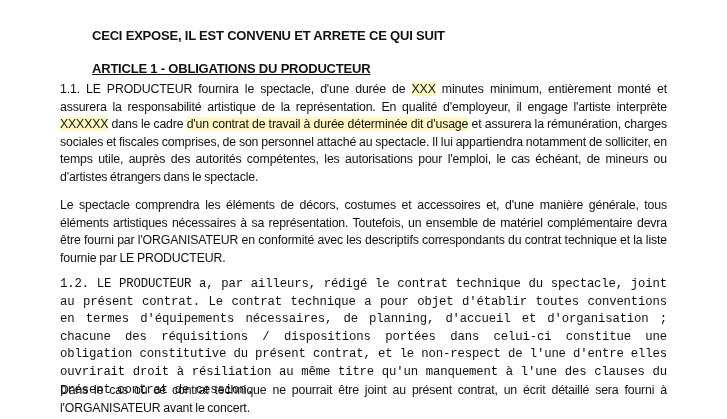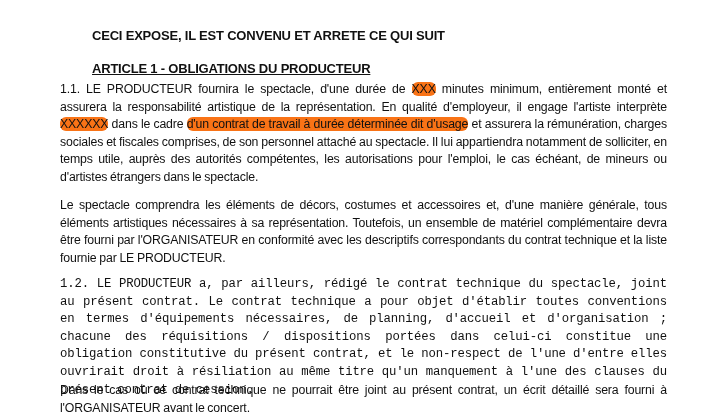--- a/index.html
+++ b/index.html
@@ -18,21 +18,21 @@
   .para {
     position: absolute; left: 0; width: 607px;
     font-size: 12.3px; line-height: 17.6px;
     text-align: justify; letter-spacing: -0.15px;
     word-spacing: -0.5px;
   }
   .p1 { top: 81px; }
   .p2 { top: 197px; }
   .p3 { top: 276px; font-family: Liberation Mono, monospace; }
   .p4 { top: 382px; }
-  .hl { background: #f97316; border-radius: 6px; }
+  .hl { background: #fef9c3; }
 </style>
 </head>
 <body>
 
 <div class="page">
   <div class="heading h1">CECI EXPOSE, IL EST CONVENU ET ARRETE CE QUI SUIT</div>
   <div class="heading h2">ARTICLE 1 - OBLIGATIONS DU PRODUCTEUR</div>
 
   <div class="para p1"><span>1.1. LE PRODUCTEUR fournira le spectacle, d'une durée de </span><span class="hl">XXX</span><span> minutes minimum, entièrement monté et assurera la responsabilité artistique de la représentation. En qualité d'employeur, il engage l'artiste interprète </span><span class="hl">XXXXXX</span><span> dans le cadre </span><span class="hl">d'un contrat de travail à durée déterminée dit d'usage</span><span> et assurera la rémunération, charges sociales et fiscales comprises, de son personnel attaché au spectacle. Il lui appartiendra notamment de solliciter, en temps utile, auprès des autorités compétentes, les autorisations pour l'emploi, le cas échéant, de mineurs ou d'artistes étrangers dans le spectacle.</span></div>
 

